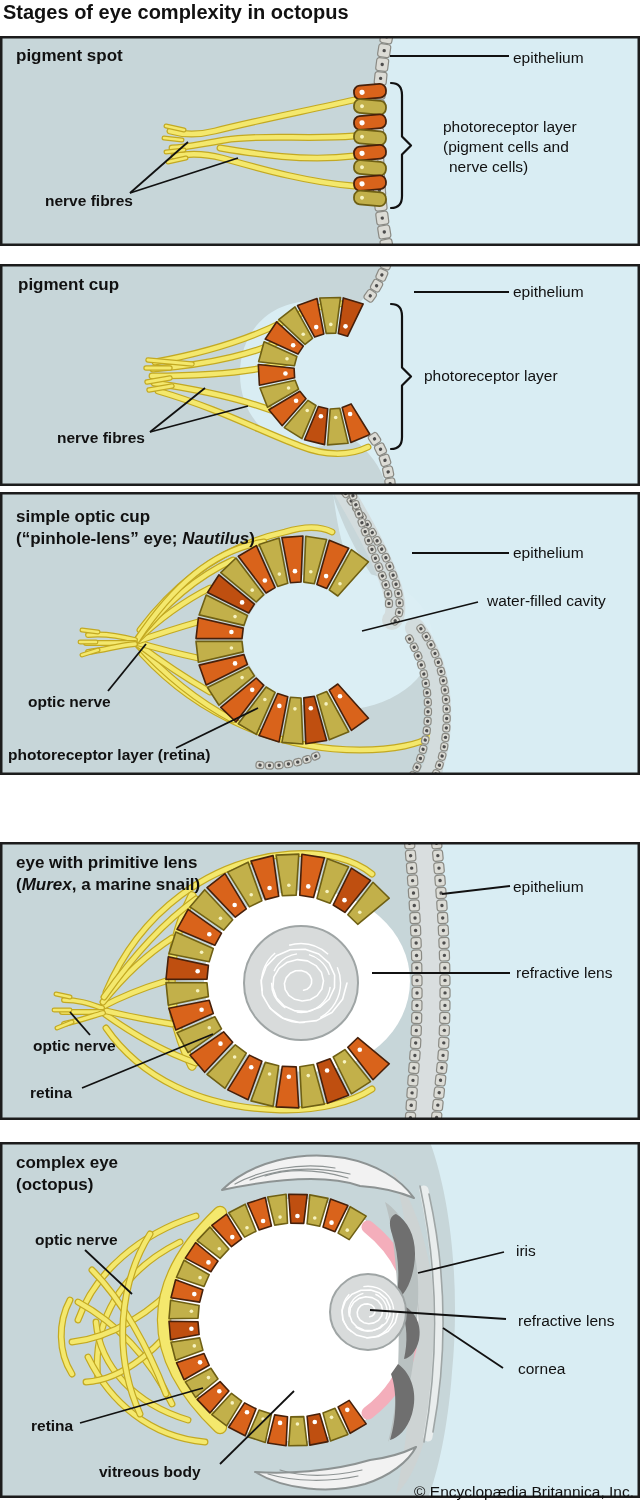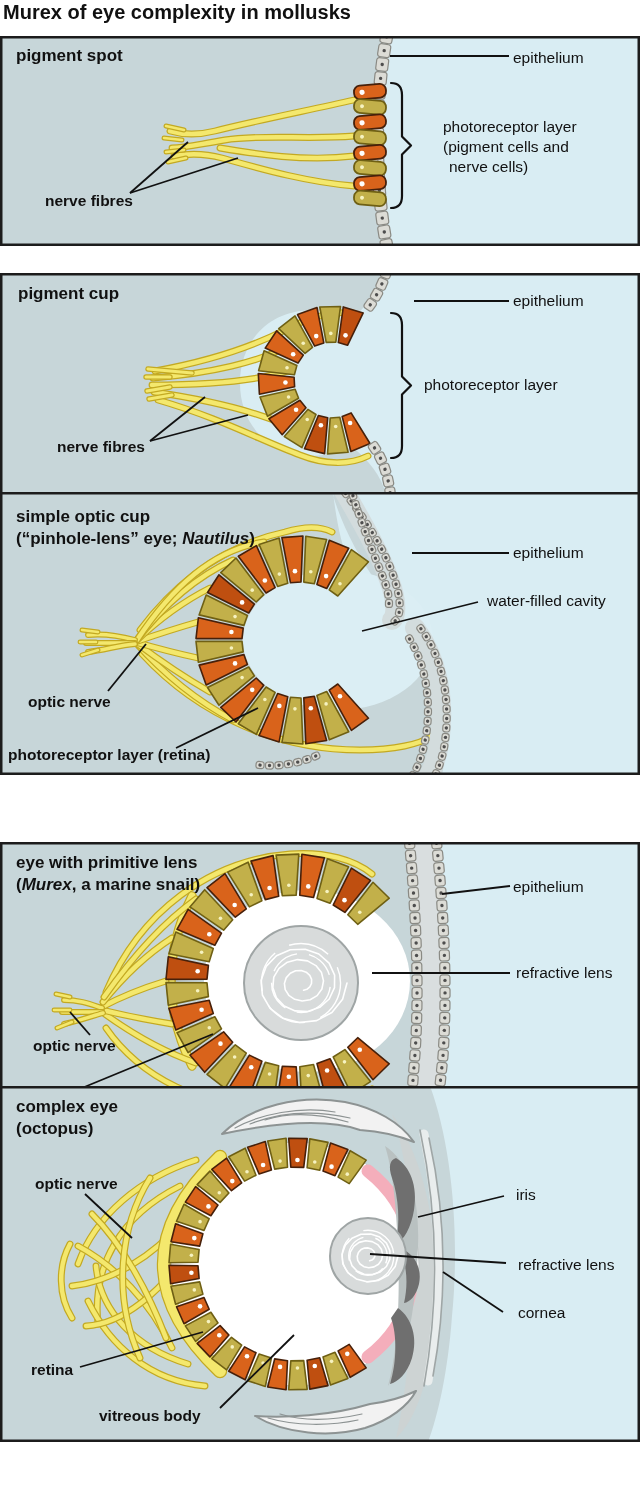--- a/index.html
+++ b/index.html
@@ -11,21 +11,21 @@
   .ttl{font-family:"Liberation Sans",sans-serif;font-size:17px;font-weight:bold;fill:#111;}
   .lbl{font-family:"Liberation Sans",sans-serif;font-size:15.5px;fill:#111;}
   .lblB{font-family:"Liberation Sans",sans-serif;font-size:15.5px;font-weight:bold;fill:#111;}
   .it{font-style:italic;}
   #credit{position:absolute;right:6px;top:1483px;font-size:15.5px;color:#111;}
 </style>
 </head>
 <body>
 
 <div id="page">
-  <div id="main-title">Murex of eye complexity in mollusks</div>
+  <div id="main-title">Stages of eye complexity in octopus</div>
 
   <div class="panel" style="top:36px">
     <svg width="640" height="210" viewBox="0 0 640 210">
       <g id="art1">
           <rect x="0" y="0" width="640" height="210" fill="#d9edf3"></rect>
           <path d="M0,0 L383,0 C371,60 371,150 383,210 L0,210 Z" fill="#c7d6d9" stroke="none" stroke-width="0" stroke-linecap="round" stroke-linejoin="round"></path>
           <g transform="translate(386.6115417480469,0.8608139753341675) rotate(100.85852845981177)">
             <rect x="-6.5" y="-6" width="13" height="12" rx="2.5" fill="#dcdcd6" stroke="#8a8a84" stroke-width="1.2"></rect>
             <circle cx="0" cy="0" r="1.7" fill="#4e4e4e"></circle>
           </g>
@@ -145,21 +145,21 @@
         </g>
       <text class="ttl" x="16" y="25">pigment spot</text>
       <text class="lbl" x="513" y="27">epithelium</text>
       <text class="lbl" x="443" y="96">photoreceptor layer</text>
       <text class="lbl" x="443" y="116">(pigment cells and</text>
       <text class="lbl" x="449" y="136">nerve cells)</text>
       <text class="lblB" x="45" y="170">nerve fibres</text>
     </svg>
   </div>
 
-  <div class="panel" style="top:273px">
+  <div class="panel" style="top:264px">
     <svg width="640" height="222" viewBox="0 0 640 222">
       <g id="art2">
           <rect x="0" y="0" width="640" height="222" fill="#d9edf3"></rect>
           <path d="M0,0 H386 C377,18 365,35 352,46 C290,20 240,55 240,110 C240,165 290,200 352,174 C368,186 382,204 386,222 L0,222 Z" fill="#c7d6d9" stroke="none" stroke-width="0" stroke-linecap="round" stroke-linejoin="round"></path>
           <path d="M155,98 C210,88 255,72 283,58 C305,46 330,38 352,40" fill="none" stroke="#c3a922" stroke-width="6.9" stroke-linecap="round" stroke-linejoin="round"></path>
           <path d="M155,98 C210,88 255,72 283,58 C305,46 330,38 352,40" fill="none" stroke="#f4e86d" stroke-width="4.5" stroke-linecap="round" stroke-linejoin="round"></path>
           <path d="M153,105 C215,100 258,88 282,76" fill="none" stroke="#c3a922" stroke-width="6.9" stroke-linecap="round" stroke-linejoin="round"></path>
           <path d="M153,105 C215,100 258,88 282,76" fill="none" stroke="#f4e86d" stroke-width="4.5" stroke-linecap="round" stroke-linejoin="round"></path>
           <path d="M152,112 C220,112 262,106 288,98" fill="none" stroke="#c3a922" stroke-width="6.9" stroke-linecap="round" stroke-linejoin="round"></path>
           <path d="M152,112 C220,112 262,106 288,98" fill="none" stroke="#f4e86d" stroke-width="4.5" stroke-linecap="round" stroke-linejoin="round"></path>
@@ -911,21 +911,21 @@
         </g>
       <text class="ttl" x="16" y="26">eye with primitive lens</text>
       <text class="ttl" x="16" y="48"><tspan>(</tspan><tspan class="it">Murex</tspan><tspan>, a marine snail)</tspan></text>
       <text class="lbl" x="513" y="50">epithelium</text>
       <text class="lbl" x="516" y="136">refractive lens</text>
       <text class="lblB" x="33" y="209">optic nerve</text>
       <text class="lblB" x="30" y="256">retina</text>
     </svg>
   </div>
 
-  <div class="panel" style="top:1086px">
+  <div class="panel" style="top:1142px">
     <svg width="640" height="356" viewBox="0 0 640 356">
       <g id="art5">
           <rect x="0" y="0" width="640" height="356" fill="#c7d6d9"></rect>
           <path d="M430,0 C452,60 460,150 452,230 C448,285 438,330 428,356 L640,356 L640,0 Z" fill="#d9edf3" stroke="none" stroke-width="0" stroke-linecap="round" stroke-linejoin="round"></path>
           <path d="M392,28 C430,80 444,170 432,262 C425,310 410,340 396,352 C406,310 412,250 412,185 C412,110 404,62 392,28 Z" fill="#cdd3d3" stroke="none" stroke-width="0" stroke-linecap="round" stroke-linejoin="round"></path>
           <path d="M222,48 C250,20 300,8 345,16 C375,22 400,36 414,56 Q390,46 360,44 C320,30 260,40 222,48 Z" fill="#f2f2f2" stroke="#8d9393" stroke-width="2" stroke-linecap="round" stroke-linejoin="round"></path>
           <path d="M235,42 C260,28 300,20 335,26" fill="none" stroke="#8d9393" stroke-width="1.2" stroke-linecap="round" stroke-linejoin="round"></path>
           <path d="M250,38 C280,26 315,24 350,32" fill="none" stroke="#8d9393" stroke-width="1.2" stroke-linecap="round" stroke-linejoin="round"></path>
           <path d="M265,34 C290,26 320,28 348,36" fill="none" stroke="#8d9393" stroke-width="1.2" stroke-linecap="round" stroke-linejoin="round"></path>
           <path d="M255,330 C285,348 330,352 365,342 C390,334 408,320 416,305 Q395,315 370,318 C330,330 285,332 255,330 Z" fill="#f2f2f2" stroke="#8d9393" stroke-width="2" stroke-linecap="round" stroke-linejoin="round"></path>
@@ -1033,13 +1033,14 @@
       <text class="ttl" x="16" y="48">(octopus)</text>
       <text class="lblB" x="35" y="103">optic nerve</text>
       <text class="lbl" x="516" y="114">iris</text>
       <text class="lbl" x="518" y="184">refractive lens</text>
       <text class="lbl" x="518" y="232">cornea</text>
       <text class="lblB" x="31" y="289">retina</text>
       <text class="lblB" x="99" y="335">vitreous body</text>
     </svg>
   </div>
 
+  <div id="credit">© Encyclopædia Britannica, Inc.</div>
 </div>
 
 </body></html>

